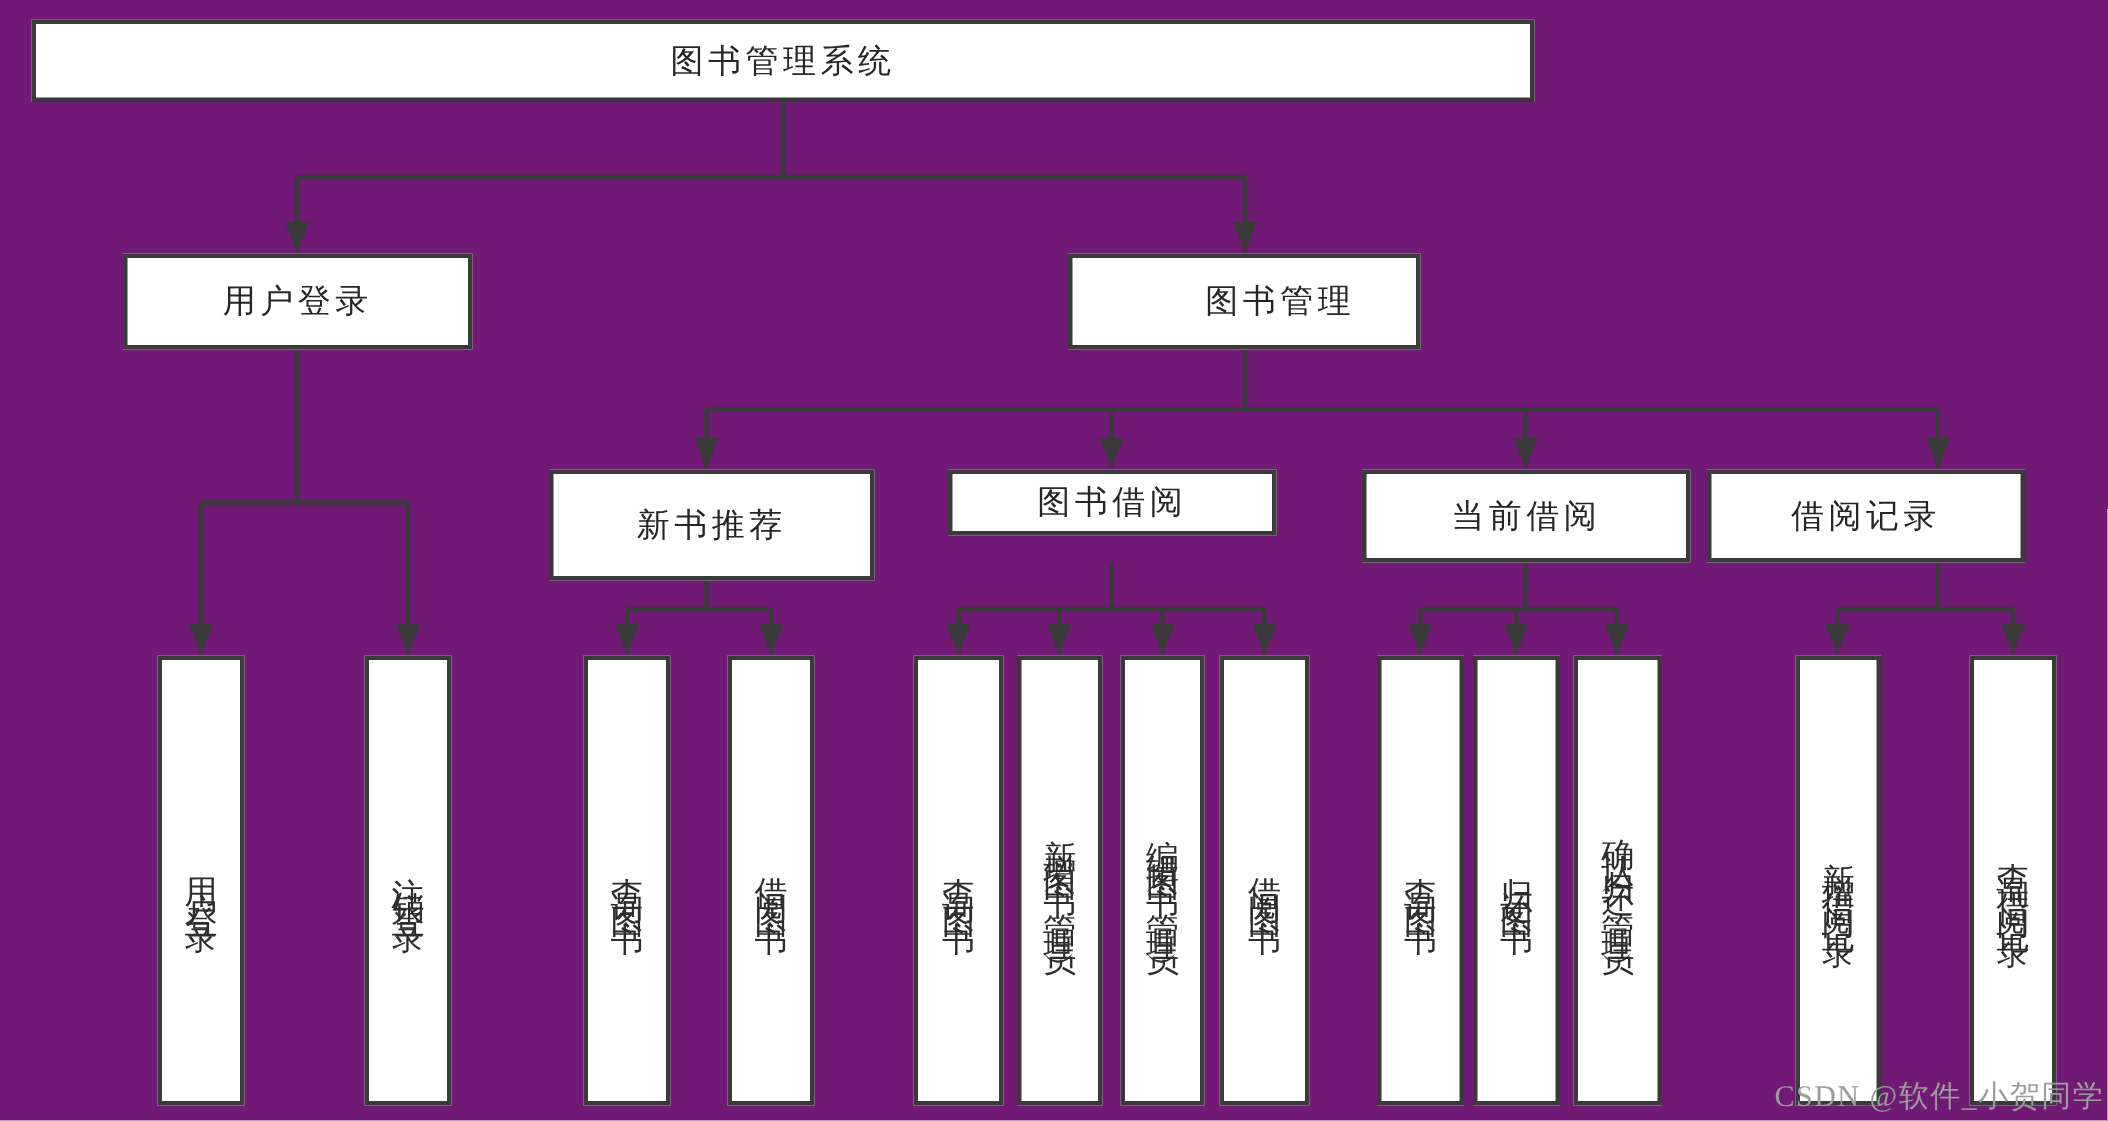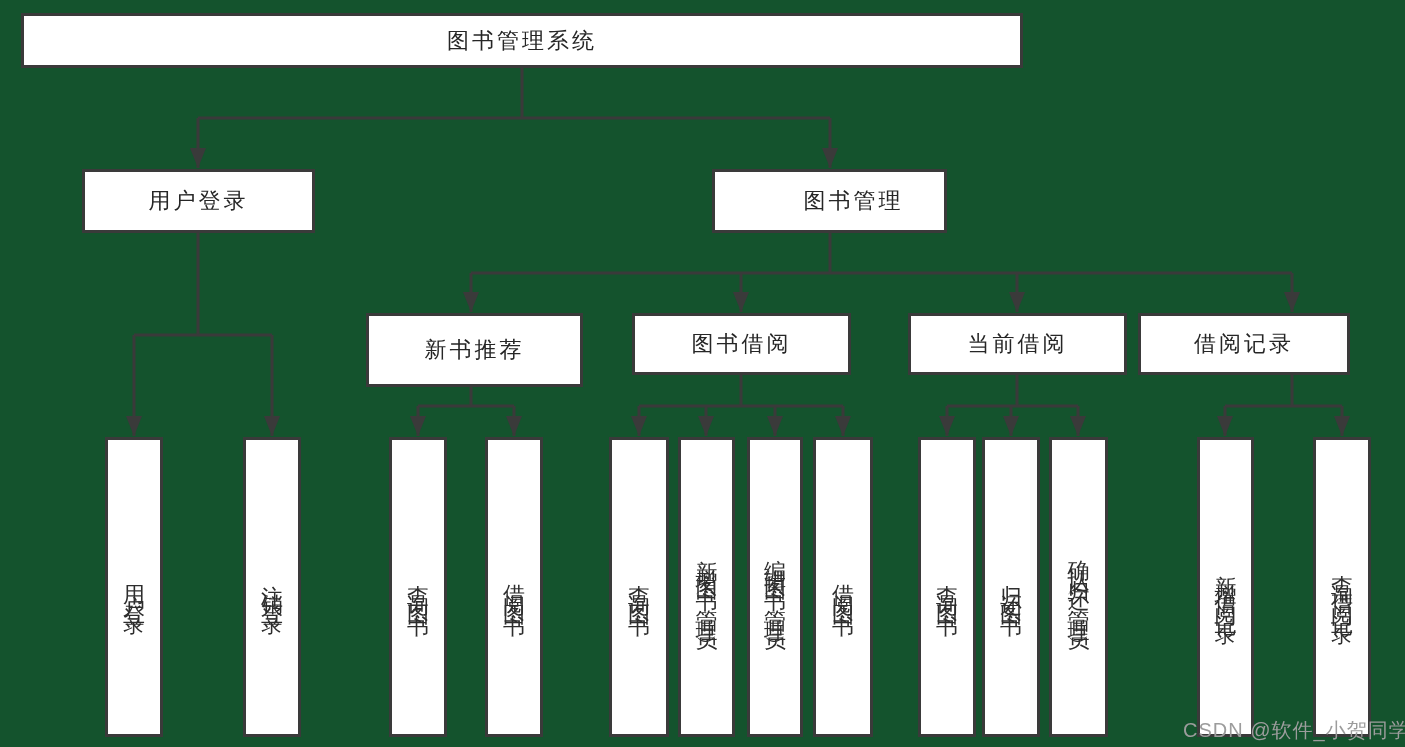--- a/index.html
+++ b/index.html
@@ -1,20 +1,20 @@
 <!DOCTYPE html>
 <html><head>
 <meta charset="utf-8">
 <style>
   html,body{margin:0;padding:0;background:#ffffff;}
   .stage{
     position:relative;
     width:1405px;height:747px;
-    background:#14532d;
-    font-family:Liberation Sans, sans-serif;
+    background:#701a75;
+    font-family:Liberation Serif, serif;
     overflow:hidden;
   }
   .connectors{position:absolute;left:0;top:0;z-index:1;}
   .node{
     position:absolute;
     box-sizing:border-box;
     border:3px solid #3a3a3a;
     background:#ffffff;
     display:flex;align-items:center;justify-content:center;
     color:#262626;
@@ -110,21 +110,21 @@
   <div class="node h" style="left:82px;top:169px;width:233px;height:64px;">
     <span>用户登录</span>
   </div>
   <div class="node h" style="left:712px;top:169px;width:235px;height:64px;padding-left:48px;">
     <span>图书管理</span>
   </div>
 
   <div class="node h" style="left:366px;top:313px;width:217px;height:74px;">
     <span>新书推荐</span>
   </div>
-  <div class="node h" style="left:632px;top:313px;width:219px;height:62px;">
+  <div class="node h" style="left:632px;top:313px;width:219px;height:44px;">
     <span>图书借阅</span>
   </div>
   <div class="node h" style="left:908px;top:313px;width:219px;height:62px;align-items:center;">
     <span>当前借阅</span>
   </div>
   <div class="node h" style="left:1138px;top:313px;width:212px;height:62px;">
     <span>借阅记录</span>
   </div>
 
   <div class="node leaf" style="left:105px;top:437px;width:58px;height:300px;">

